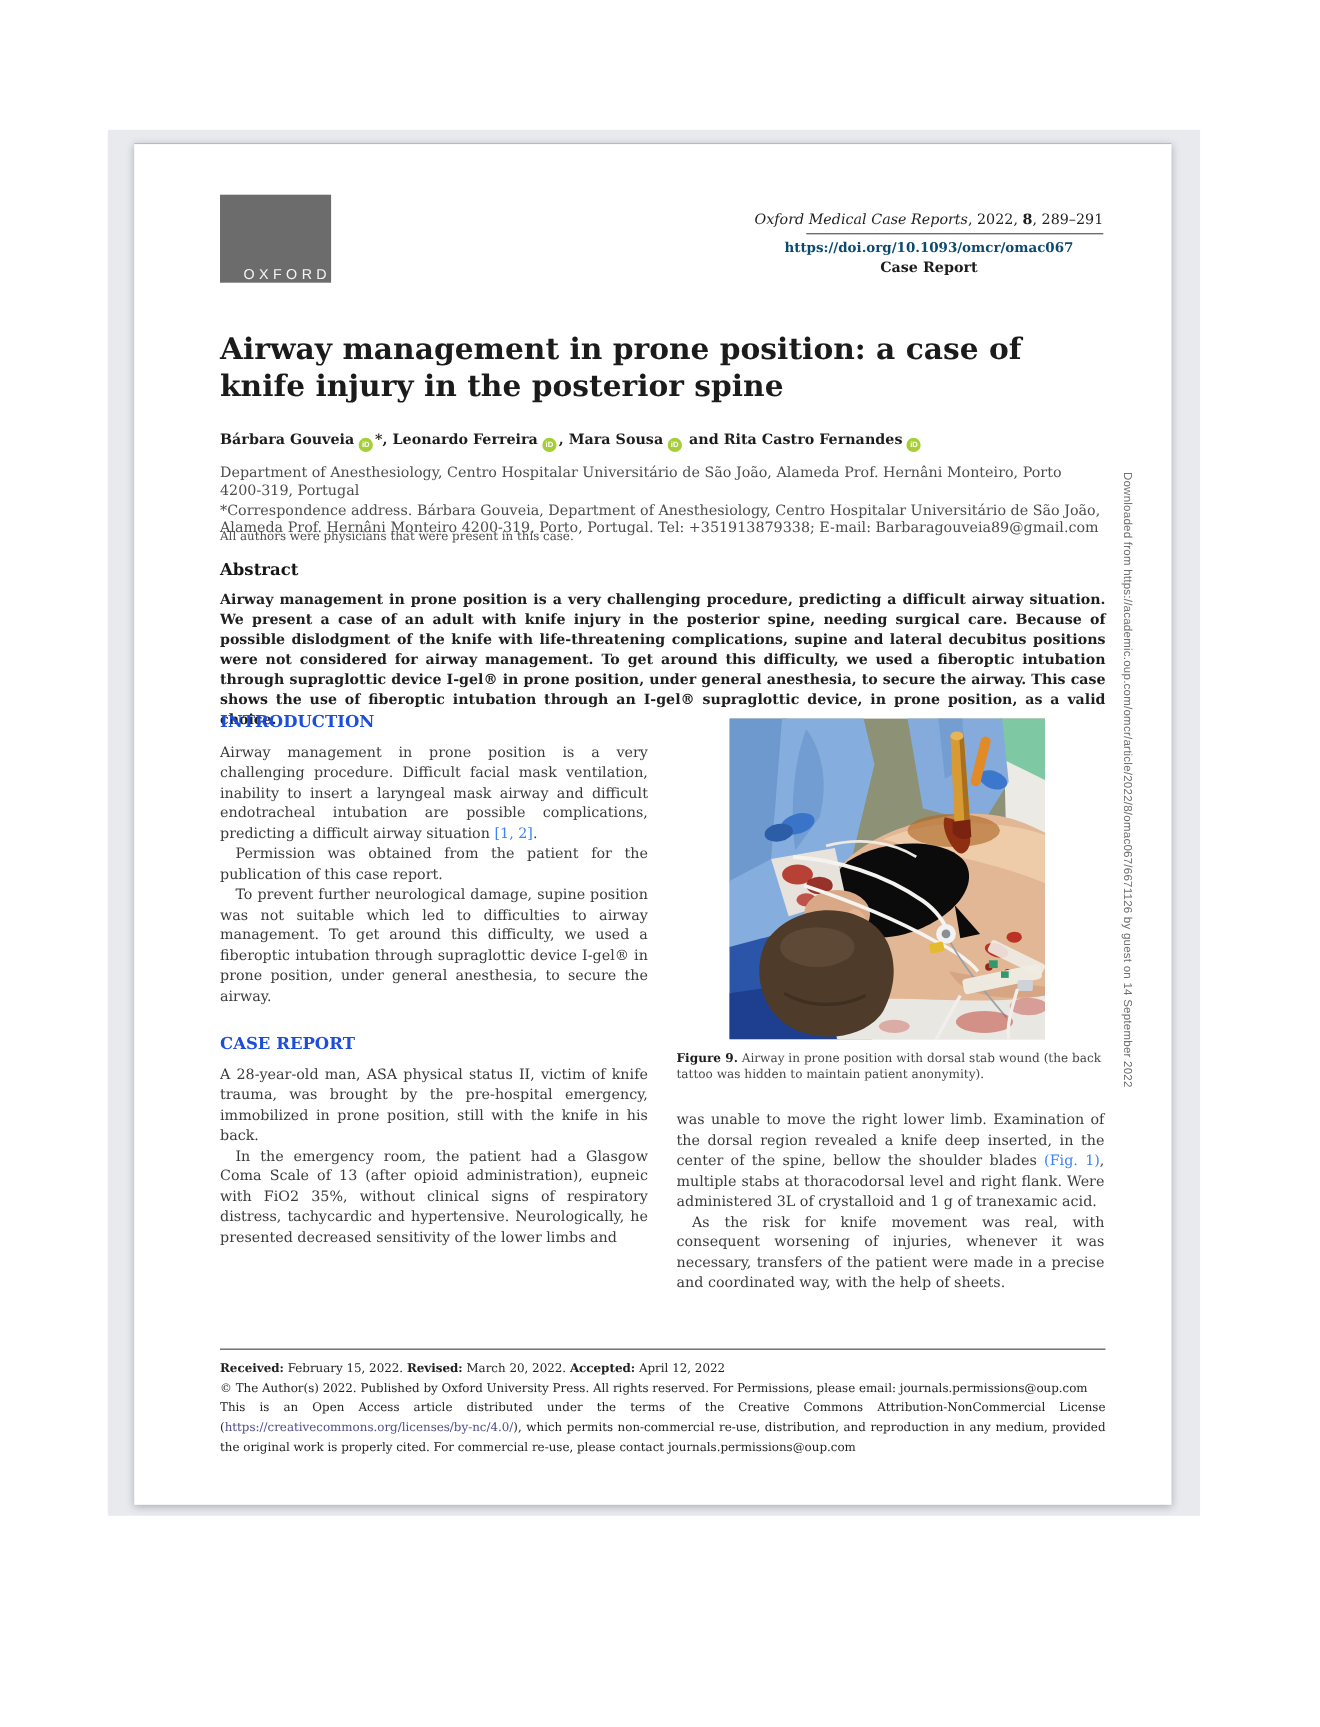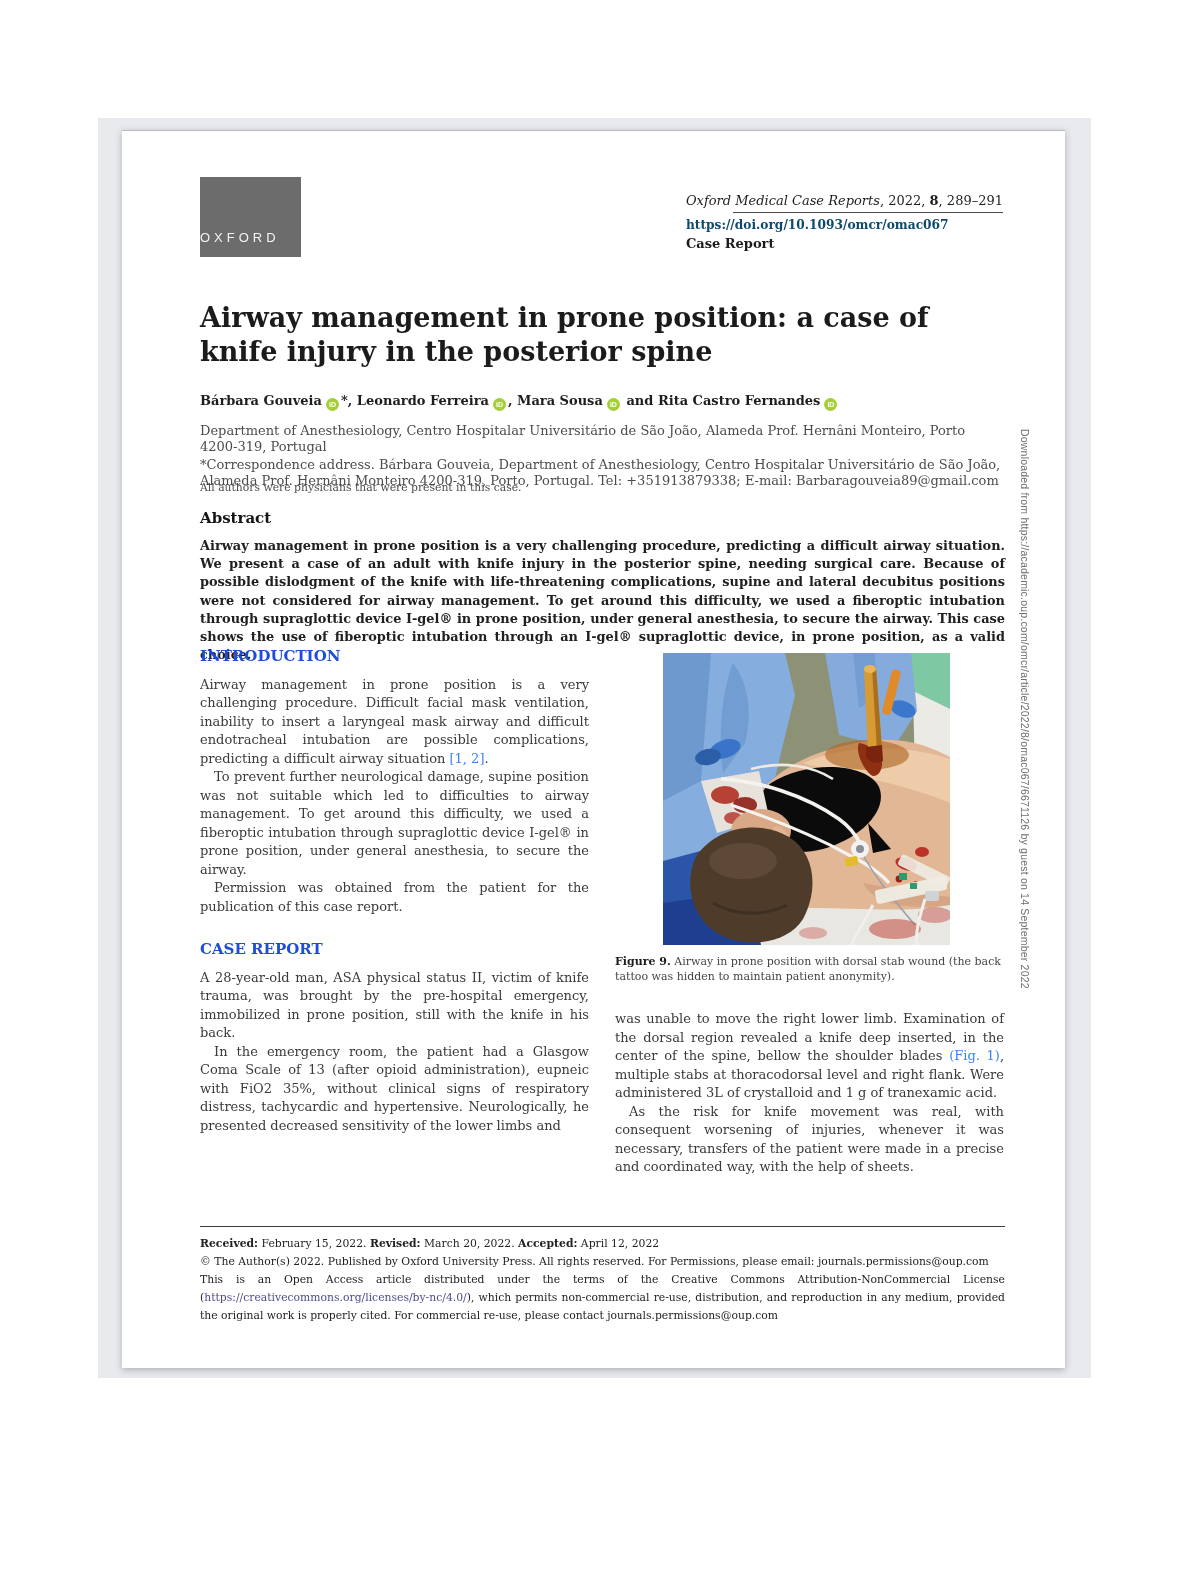--- a/index.html
+++ b/index.html
@@ -5,23 +5,23 @@
   html,body{margin:0;padding:0;background:#ffffff;width:1200px;height:1570px;overflow:hidden;}
   *{box-sizing:border-box;}
   .serif{font-family:"DejaVu Serif", serif;}
 
   .viewer{position:absolute;left:98px;top:118px;width:993px;height:1260px;background:#e9eaee;}
   .page{position:absolute;left:24px;top:12px;width:943px;height:1238px;background:#ffffff;
         box-shadow:0 2px 7px rgba(40,40,60,.30);border-top:1px solid #b9b9c0;}
 
   
   .logo{position:absolute;left:78px;top:46px;width:101px;height:80px;background:#6c6c6c;
-        display:flex;align-items:flex-end;justify-content:flex-start;padding-bottom:12px;}
+        display:flex;align-items:flex-end;justify-content:flex-end;padding-bottom:0;}
   .logo span{font-family:"Liberation Sans", sans-serif;color:#f4f4f4;font-size:13px;letter-spacing:4px;font-weight:500;}
-  .hdr-right{position:absolute;right:62px;top:62px;text-align:left;font-family:"DejaVu Serif", serif;}
+  .hdr-right{position:absolute;right:62px;top:62px;text-align:center;font-family:"DejaVu Serif", serif;}
   .hdr-cite{font-size:13px;color:#1e1e1e;}
   .hdr-cite .it{font-style:italic;}
   .hdr-cite .bd{font-weight:bold;}
   .hdr-rule{width:270px;border-top:1.4px solid #4a4a4a;margin:4px 0 5px auto;}
   .doi{display:block;font-size:12.2px;font-weight:600;color:#0c4a6e;text-decoration:none;margin-bottom:4px;}
   .art-type{font-size:13px;font-weight:bold;color:#1c1c1c;}
 
   
   .title{position:absolute;left:78px;top:170px;width:790px;margin:0;font-family:"DejaVu Serif", serif;
          font-size:27px;line-height:1.26;font-weight:700;color:#1b1b1b;}
@@ -97,22 +97,22 @@
     </div>
     <div class="note">All authors were physicians that were present in this case.</div>
 
     <h2 class="abs-head">Abstract</h2>
     <p class="abs-body">Airway management in prone position is a very challenging procedure, predicting a difficult airway situation. We present a case of an adult with knife injury in the posterior spine, needing surgical care. Because of possible dislodgment of the knife with life-threatening complications, supine and lateral decubitus positions were not considered for airway management. To get around this difficulty, we used a fiberoptic intubation through supraglottic device I-gel® in prone position, under general anesthesia, to secure the airway. This case shows the use of fiberoptic intubation through an I-gel® supraglottic device, in prone position, as a valid choice.</p>
 
     <div class="cols">
       <div class="col">
         <h3 class="sec-head">INTRODUCTION</h3>
         <p><span>Airway management in prone position is a very challenging procedure. Difficult facial mask ventilation, inability to insert a laryngeal mask airway and difficult endotracheal intubation are possible complications, predicting a difficult airway situation </span><a href="#" class="ref">[1, 2]</a><span>.</span></p>
+        <p class="ind">Permission was obtained from the patient for the publication of this case report.</p>
         <p class="ind">To prevent further neurological damage, supine position was not suitable which led to difficulties to airway management. To get around this difficulty, we used a fiberoptic intubation through supraglottic device I-gel® in prone position, under general anesthesia, to secure the airway.</p>
-        <p class="ind">Permission was obtained from the patient for the publication of this case report.</p>
 
         <h3 class="sec-head case">CASE REPORT</h3>
         <p>A 28-year-old man, ASA physical status II, victim of knife trauma, was brought by the pre-hospital emergency, immobilized in prone position, still with the knife in his back.</p>
         <p class="ind">In the emergency room, the patient had a Glasgow Coma Scale of 13 (after opioid administration), eupneic with FiO2 35%, without clinical signs of respiratory distress, tachycardic and hypertensive. Neurologically, he presented decreased sensitivity of the lower limbs and</p>
       </div>
 
       <div class="col">
         <div class="fig-wrap">
           <svg width="287" height="292" viewBox="0 0 287 292" xmlns="http://www.w3.org/2000/svg">
 

